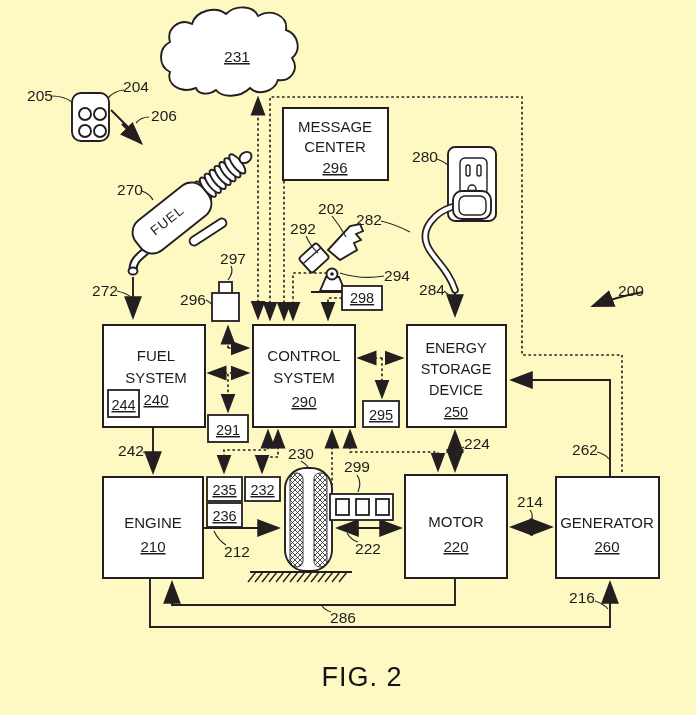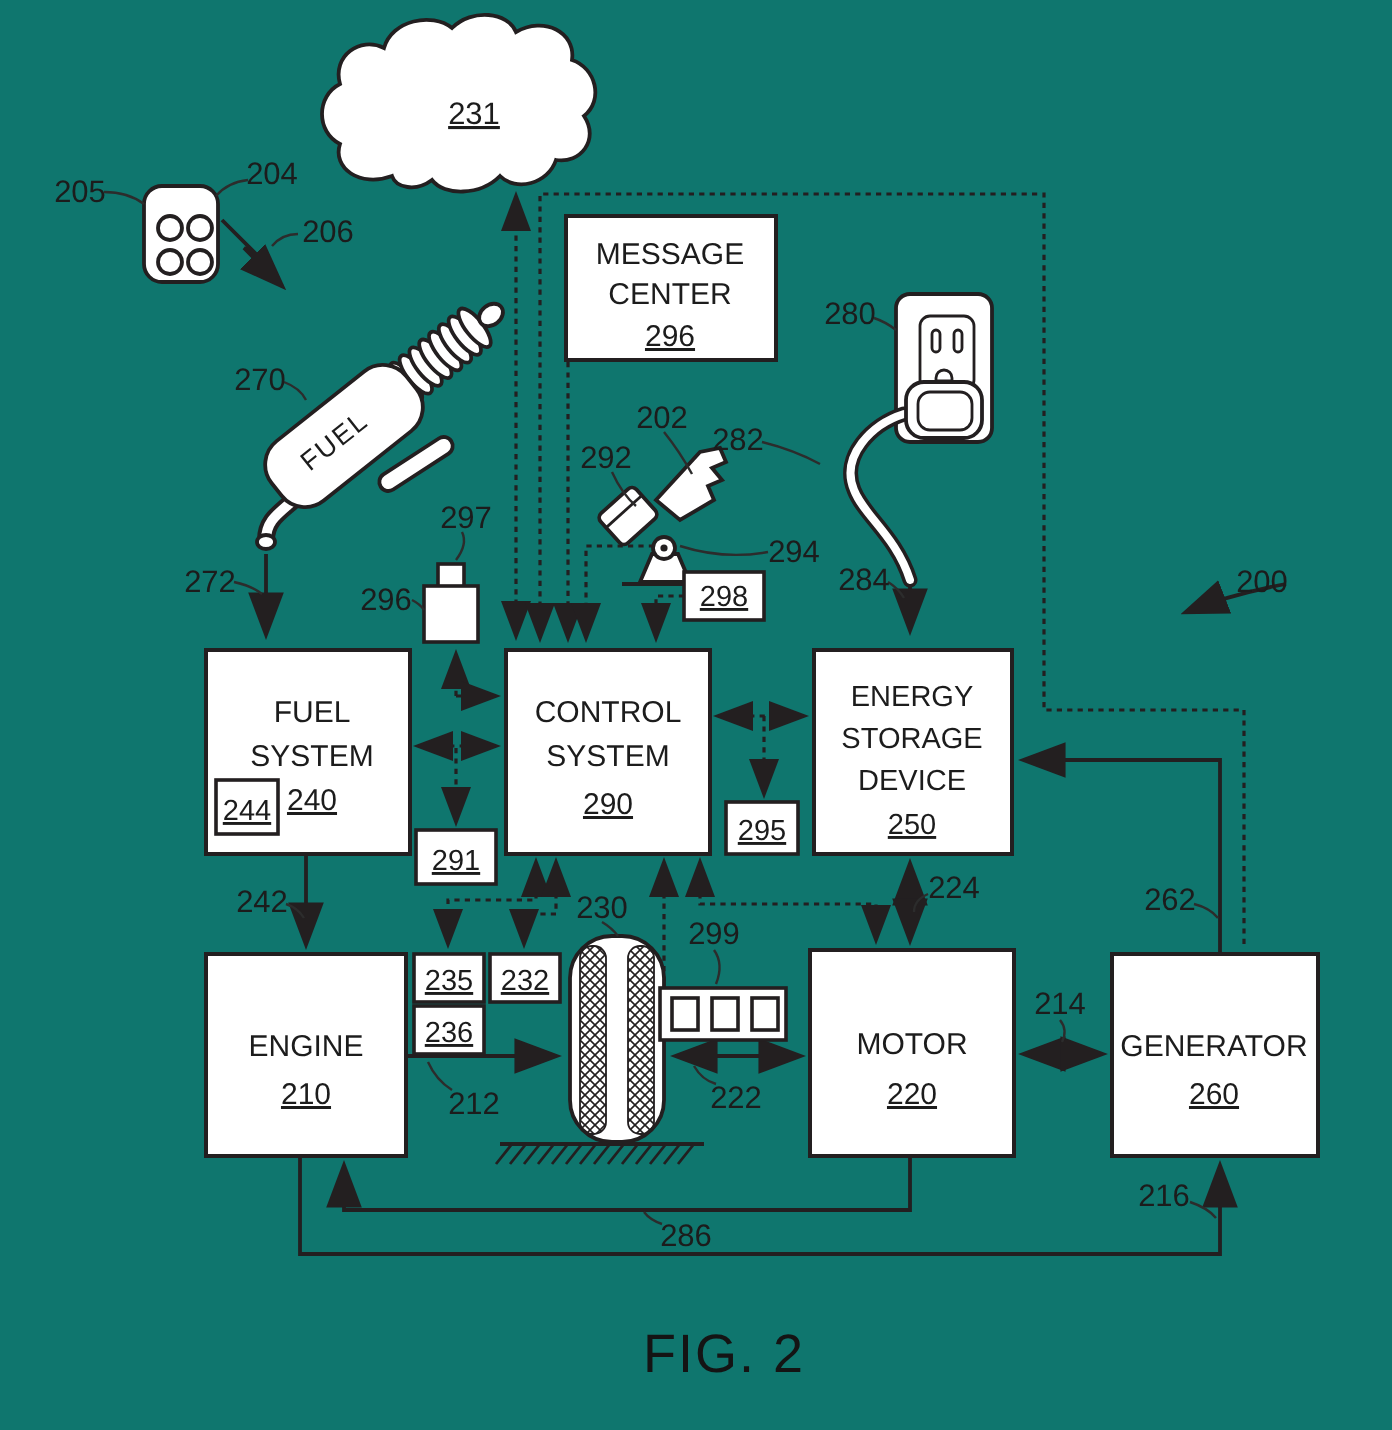--- a/index.html
+++ b/index.html
@@ -1,16 +1,16 @@
 <!DOCTYPE html>
 <html><head>
 <meta charset="utf-8">
 <style>
   html,body{margin:0;padding:0;background:#ffffff;}
-  .stage{position:relative;width:696px;height:715px;background:#0f766e;overflow:hidden;}
+  .stage{position:relative;width:696px;height:715px;background:#fef9c3;overflow:hidden;}
   svg{display:block;}
   .box{fill:#fff;stroke:#231f20;stroke-width:2;}
   .sbox{fill:#fff;stroke:#231f20;stroke-width:1.8;}
   .ic{fill:#fff;stroke:#231f20;stroke-width:1.9;}
   .thin{fill:none;stroke:#231f20;stroke-width:1.4;}
   .ln{stroke:#231f20;stroke-width:1.9;fill:none;}
   .dl{stroke:#231f20;stroke-width:1.6;fill:none;stroke-dasharray:2.6 2.6;}
   .ld{stroke:#2c2c2c;stroke-width:1.2;fill:none;}
   .t{font:15px "Liberation Sans",sans-serif;fill:#1c1c1c;text-anchor:middle;}
   .ts{font:14.5px "Liberation Sans",sans-serif;fill:#1c1c1c;text-anchor:middle;}

